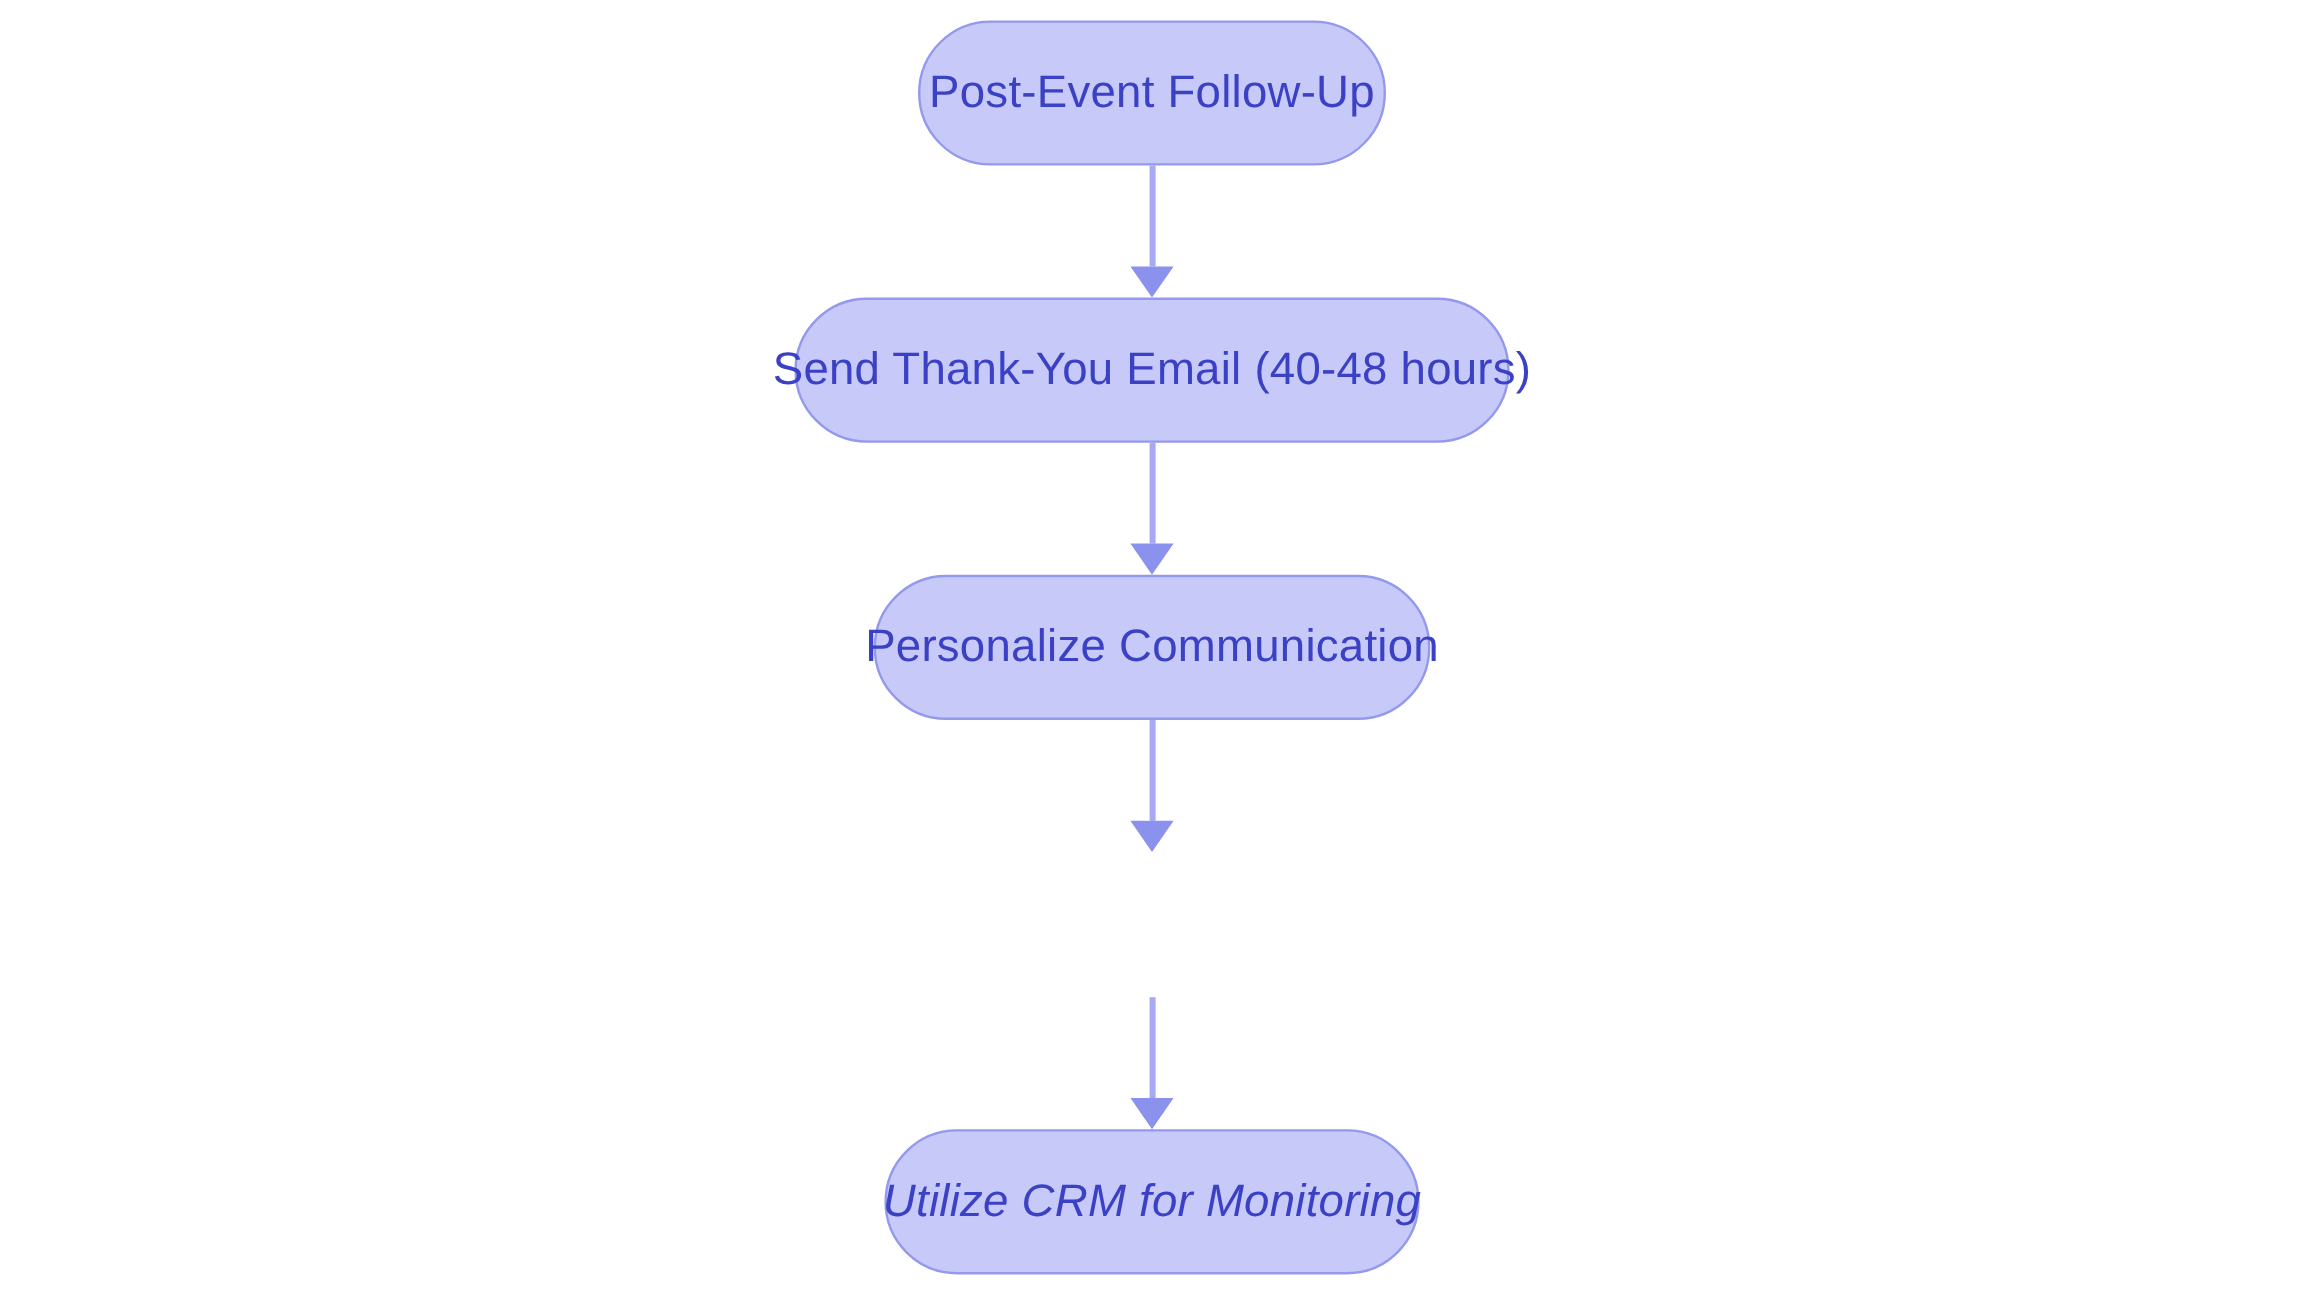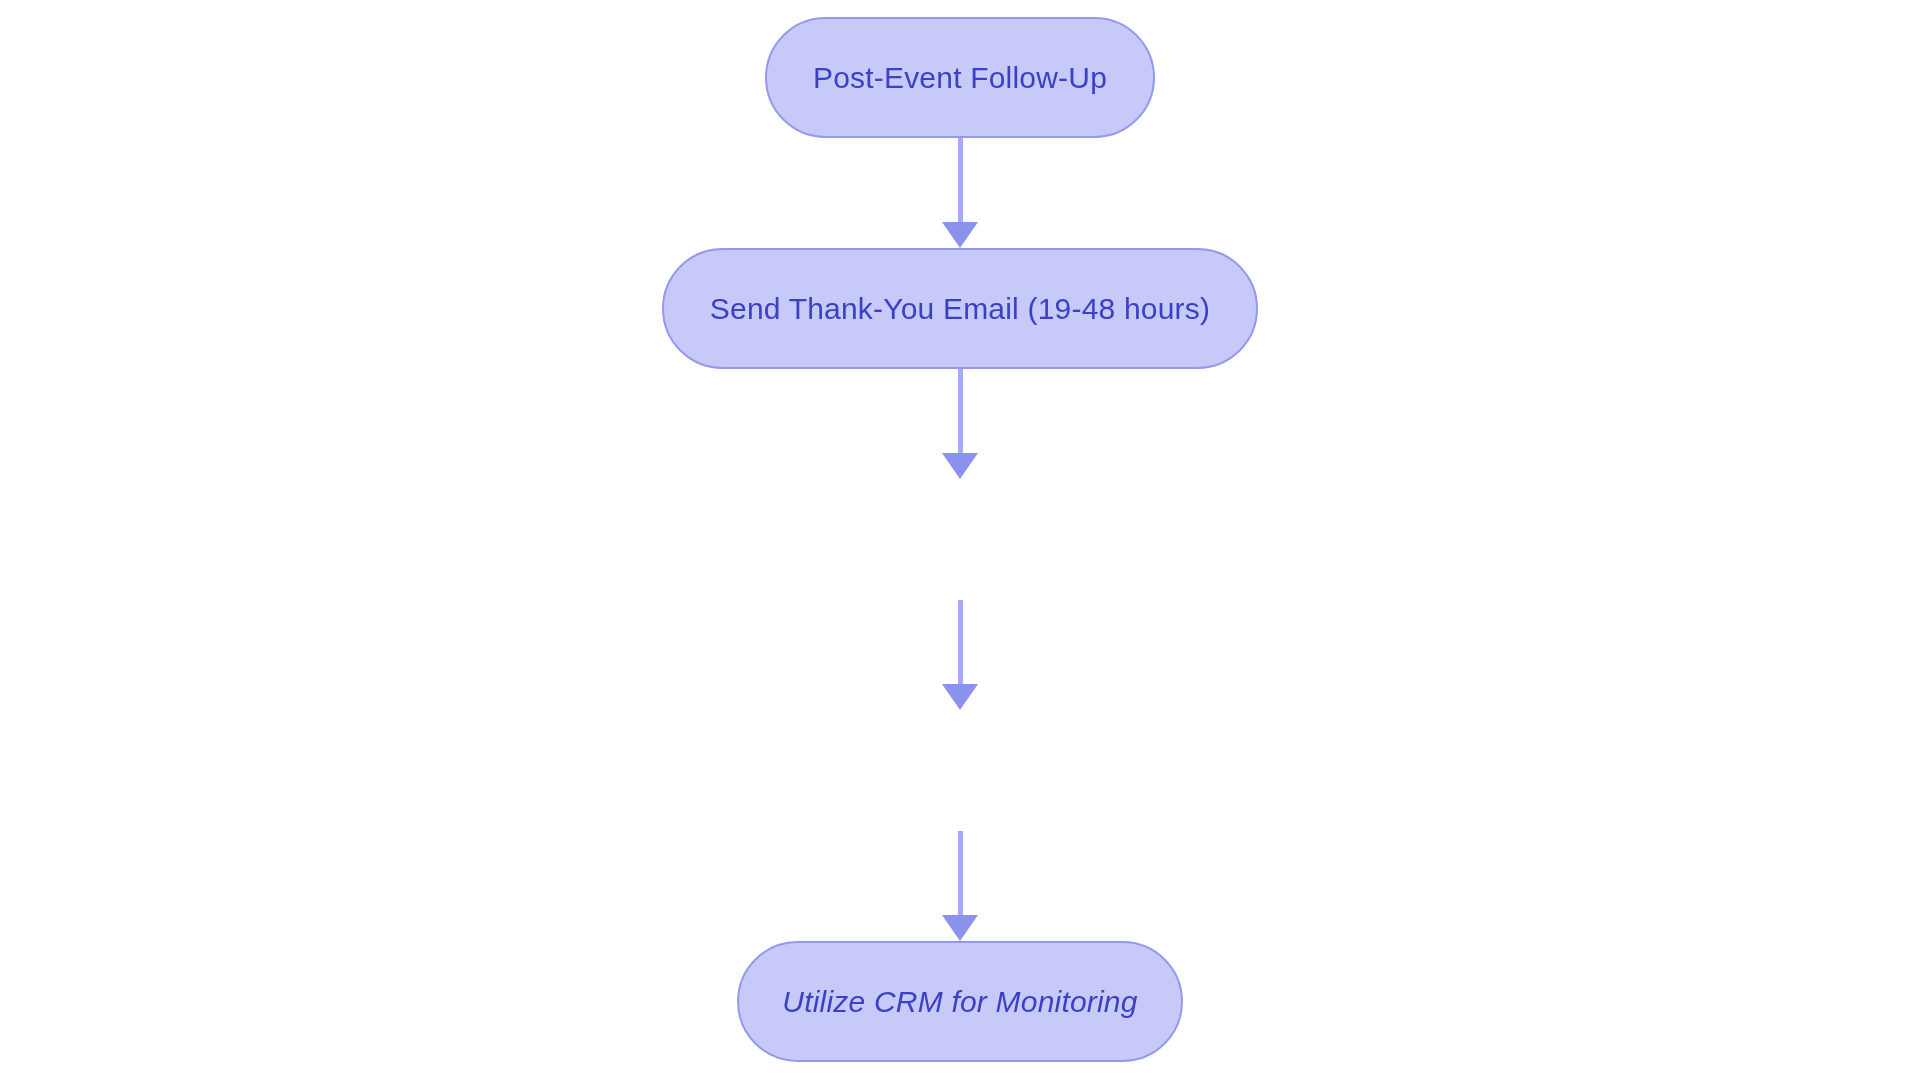--- a/index.html
+++ b/index.html
@@ -23,21 +23,21 @@
     box-sizing: border-box;
     background: var(--node-fill, #c7c9f8);
     border: 2px solid var(--node-border, #9399ec);
     border-radius: 60.5px;
     display: flex;
     align-items: center;
     justify-content: center;
   }
   .node-label {
     color: var(--node-text, #3b41c5);
-    font-size: 30px;
+    font-size: 38px;
     letter-spacing: 0.2px;
     white-space: nowrap;
     text-align: left;
   }
   .node-1 { top: 17px;  width: 390px; }
   .node-2 { top: 248px; width: 596px; }
   .node-3 { top: 479px; width: 464px; }
   .node-4 { top: 710px; width: 618px; }
   .node-5 { top: 941px; width: 446px; font-style: italic; }
 
@@ -74,28 +74,31 @@
   <div class="node node-1">
     <span class="node-label">Post-Event Follow-Up</span>
   </div>
 
   <div class="arrow arrow-1">
     <div class="arrow-line"></div>
     <div class="arrow-head"></div>
   </div>
 
   <div class="node node-2">
-    <span class="node-label">Send Thank-You Email (19-48 hours)</span>
+    <span class="node-label">Send Thank-You Email (40-48 hours)</span>
   </div>
 
   <div class="arrow arrow-2">
     <div class="arrow-line"></div>
     <div class="arrow-head"></div>
   </div>
 
+  <div class="node node-3">
+    <span class="node-label">Personalize Communication</span>
+  </div>
 
   <div class="arrow arrow-3">
     <div class="arrow-line"></div>
     <div class="arrow-head"></div>
   </div>
 
 
   <div class="arrow arrow-4">
     <div class="arrow-line"></div>
     <div class="arrow-head"></div>

